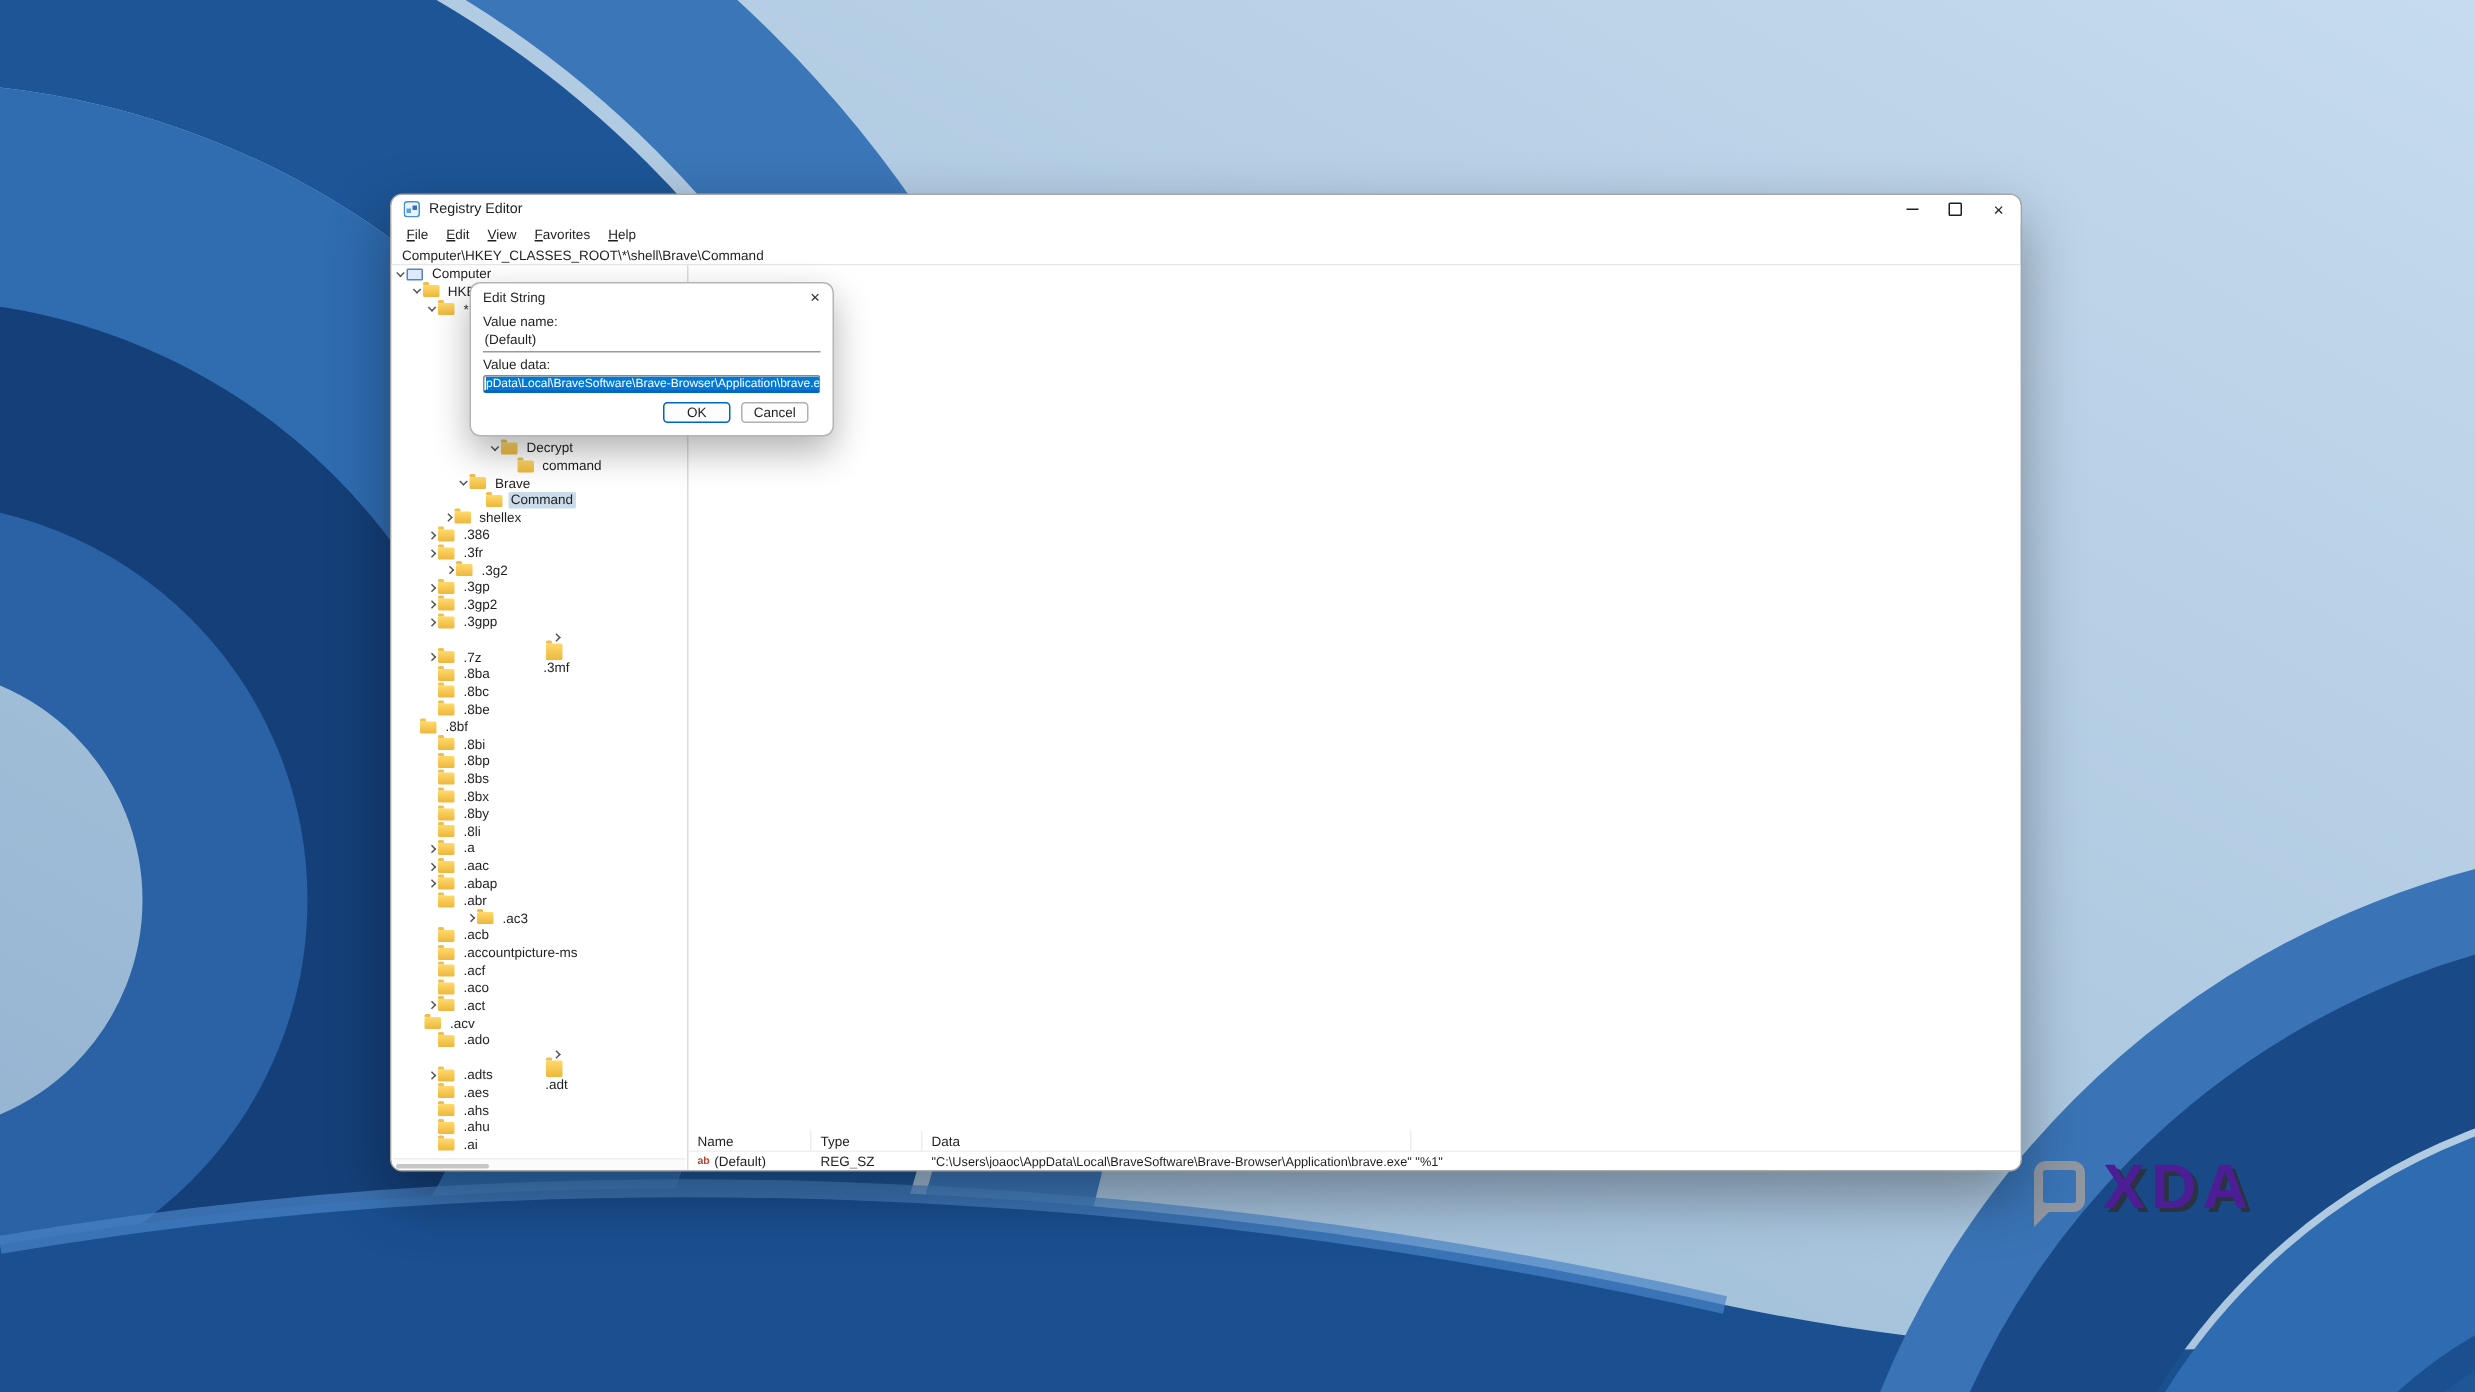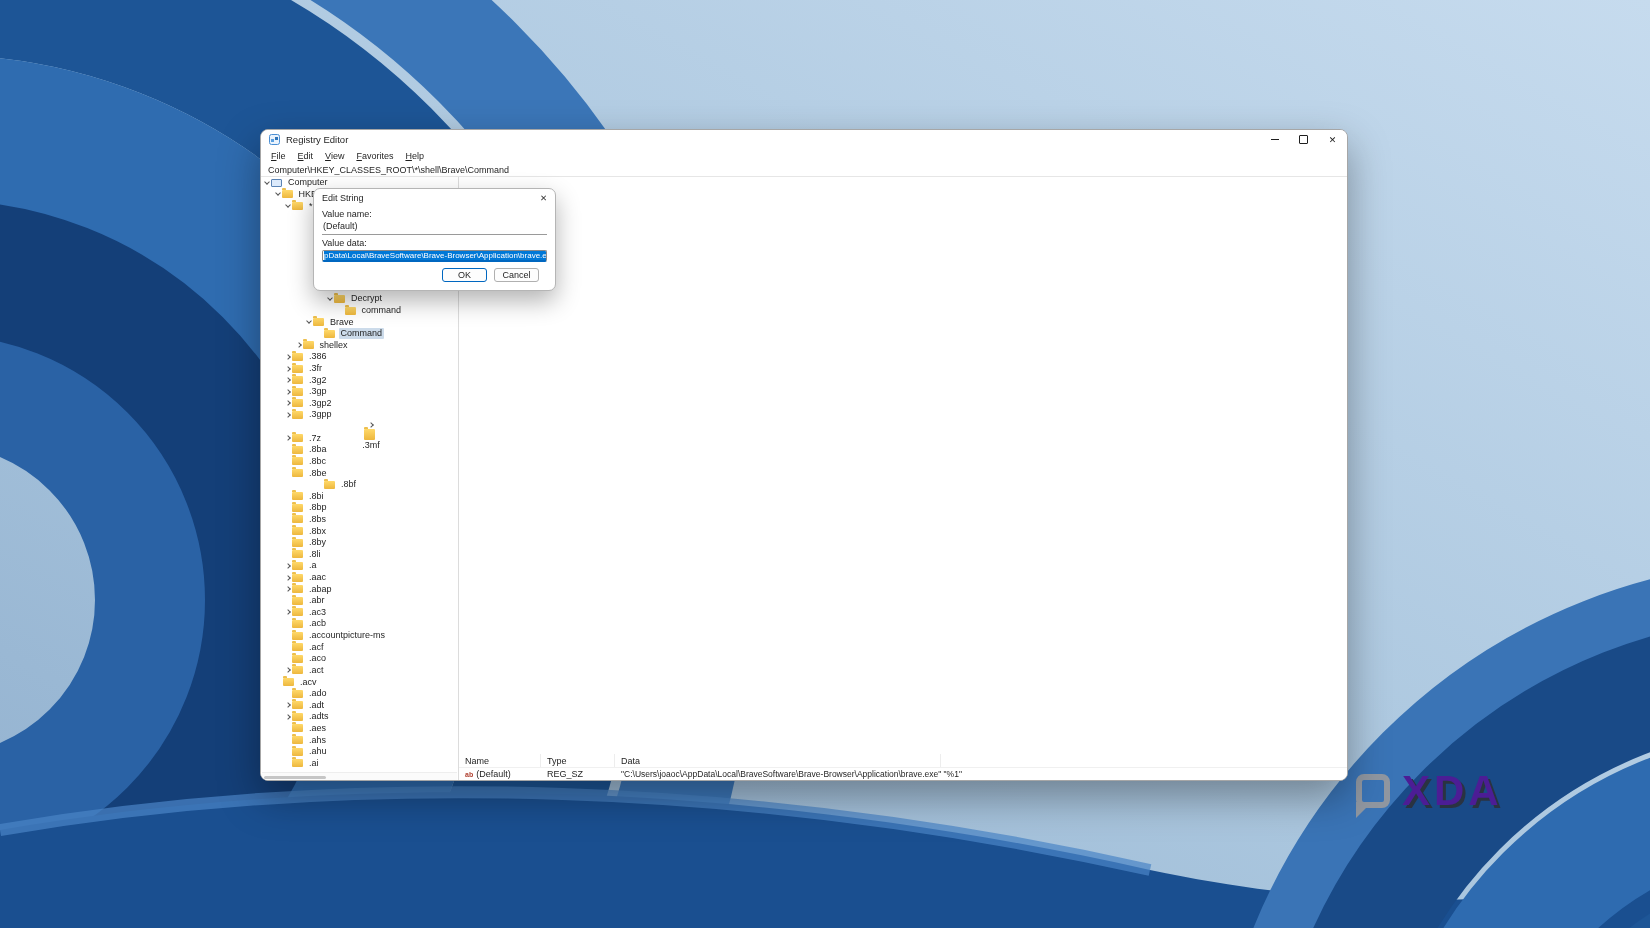--- a/index.html
+++ b/index.html
@@ -207,21 +207,21 @@
           <div class="tree-row" style="padding-left: 23px;">
             <span class="chev collapsed"></span>
             <span class="icon-folder"></span>
             <span class="tree-label">.386</span>
           </div>
           <div class="tree-row" style="padding-left: 23px;">
             <span class="chev collapsed"></span>
             <span class="icon-folder"></span>
             <span class="tree-label">.3fr</span>
           </div>
-          <div class="tree-row" style="padding-left: 23px; text-align: center;">
+          <div class="tree-row" style="padding-left: 35px; text-align: center;">
             <span class="chev collapsed"></span>
             <span class="icon-folder"></span>
             <span class="tree-label">.3g2</span>
           </div>
           <div class="tree-row" style="padding-left: 23px;">
             <span class="chev collapsed"></span>
             <span class="icon-folder"></span>
             <span class="tree-label">.3gp</span>
           </div>
           <div class="tree-row" style="padding-left: 23px;">
@@ -252,21 +252,21 @@
           <div class="tree-row" style="padding-left: 23px;">
             <span class="chev none"></span>
             <span class="icon-folder"></span>
             <span class="tree-label">.8bc</span>
           </div>
           <div class="tree-row" style="padding-left: 23px;">
             <span class="chev none"></span>
             <span class="icon-folder"></span>
             <span class="tree-label">.8be</span>
           </div>
-          <div class="tree-row" style="padding-left: 11px; margin-left: 44px;">
+          <div class="tree-row" style="padding-left: 11px;">
             <span class="chev none"></span>
             <span class="icon-folder"></span>
             <span class="tree-label">.8bf</span>
           </div>
           <div class="tree-row" style="padding-left: 23px;">
             <span class="chev none"></span>
             <span class="icon-folder"></span>
             <span class="tree-label">.8bi</span>
           </div>
           <div class="tree-row" style="padding-left: 23px;">
@@ -307,21 +307,21 @@
           <div class="tree-row" style="padding-left: 23px;">
             <span class="chev collapsed"></span>
             <span class="icon-folder"></span>
             <span class="tree-label">.abap</span>
           </div>
           <div class="tree-row" style="padding-left: 23px;">
             <span class="chev none"></span>
             <span class="icon-folder"></span>
             <span class="tree-label">.abr</span>
           </div>
-          <div class="tree-row" style="padding-left: 23px;">
+          <div class="tree-row" style="padding-left: 23px; margin-left: 26px;">
             <span class="chev collapsed"></span>
             <span class="icon-folder"></span>
             <span class="tree-label">.ac3</span>
           </div>
           <div class="tree-row" style="padding-left: 23px;">
             <span class="chev none"></span>
             <span class="icon-folder"></span>
             <span class="tree-label">.acb</span>
           </div>
           <div class="tree-row" style="padding-left: 23px;">
@@ -347,21 +347,21 @@
           <div class="tree-row" style="padding-left: 14px;">
             <span class="chev none"></span>
             <span class="icon-folder"></span>
             <span class="tree-label">.acv</span>
           </div>
           <div class="tree-row" style="padding-left: 23px;">
             <span class="chev none"></span>
             <span class="icon-folder"></span>
             <span class="tree-label">.ado</span>
           </div>
-          <div class="tree-row" style="padding-left: 23px;">
+          <div class="tree-row" style="padding-left: 23px; flex-direction: column;">
             <span class="chev collapsed"></span>
             <span class="icon-folder"></span>
             <span class="tree-label">.adt</span>
           </div>
           <div class="tree-row" style="padding-left: 23px;">
             <span class="chev collapsed"></span>
             <span class="icon-folder"></span>
             <span class="tree-label">.adts</span>
           </div>
           <div class="tree-row" style="padding-left: 23px;">

